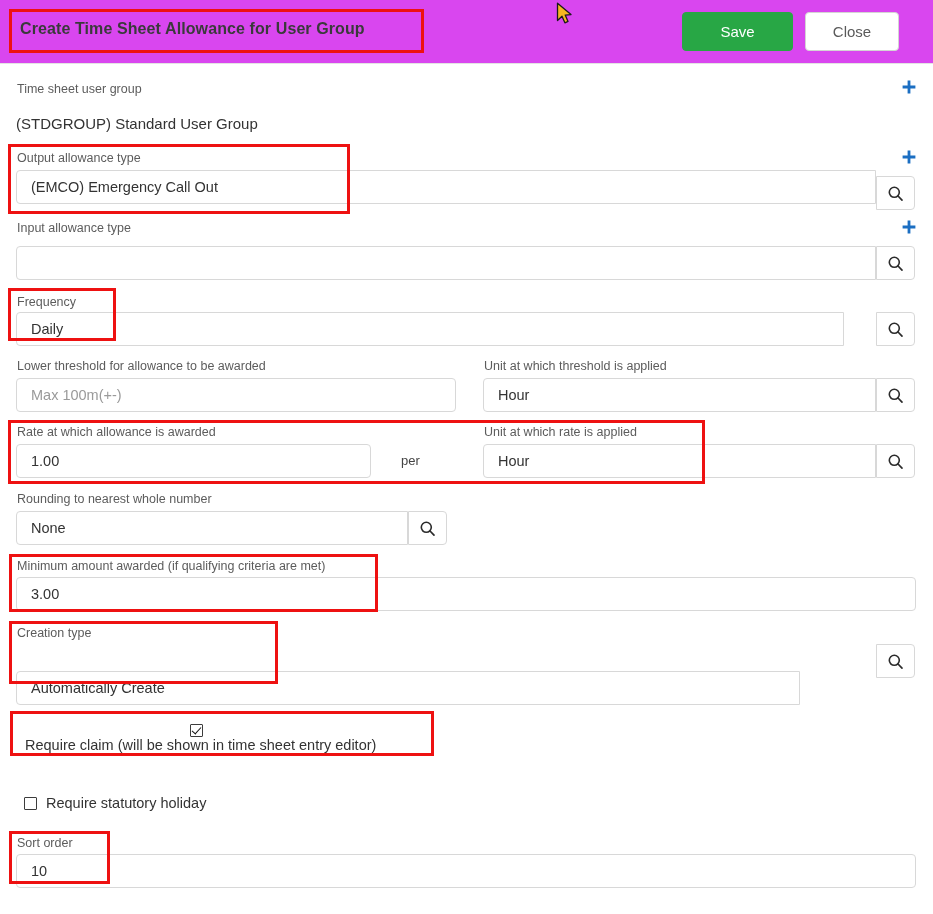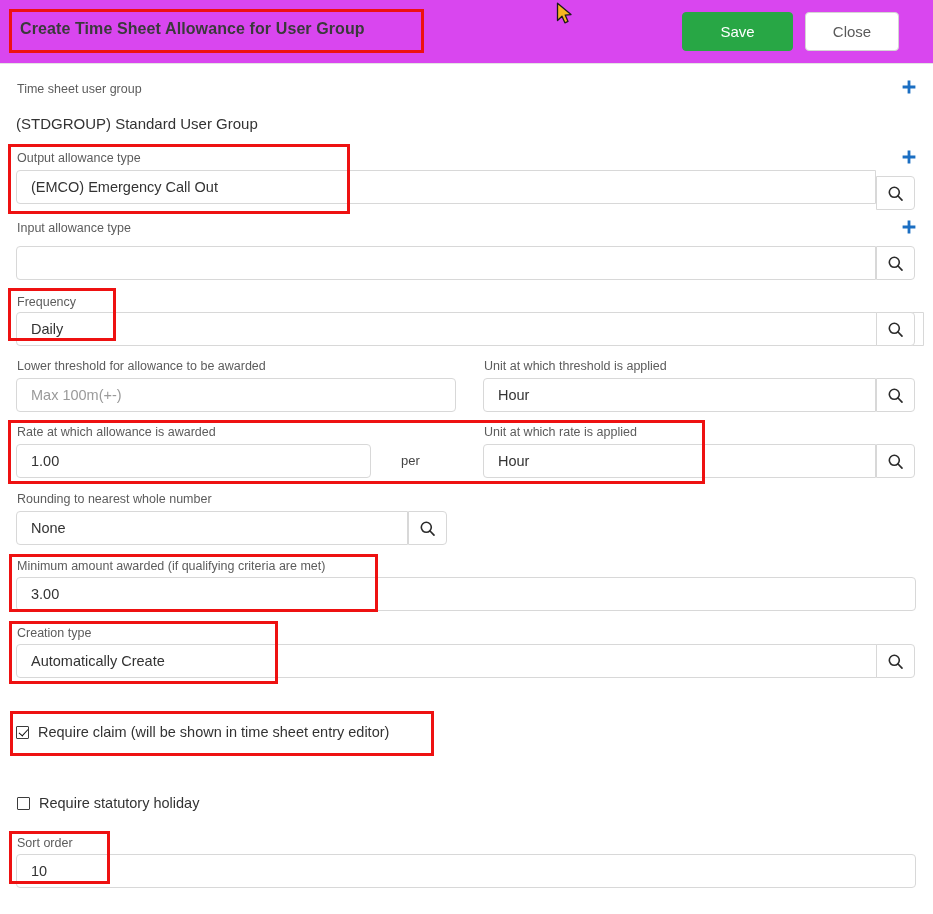--- a/index.html
+++ b/index.html
@@ -206,21 +206,21 @@
         <line x1="11" y1="11" x2="15" y2="15.2" stroke="#2b2b2b" stroke-width="1.7" stroke-linecap="round"></line>
       </svg>
   </div>
   <div class="plus-icon" style="left:901px; top:219px;">
     <svg width="16" height="16" viewBox="0 0 16 16">
         <path d="M6.6 1.6h2.8v5h5v2.8h-5v5H6.6v-5h-5V6.6h5z" fill="#1b6ec2"></path>
       </svg>
   </div>
 
   <div class="field-label" style="left:17px; top:295px;">Frequency</div>
-  <div class="input" style="left:16px; top:312px; width:908px; border-radius:4px 0 0 4px;">Daily</div>
+  <div class="input" style="left:16px; top:312px; width:828px; border-radius:4px 0 0 4px;">Daily</div>
   <div class="lookup-btn" style="left:876px; top:312px;">
     <svg width="17" height="17" viewBox="0 0 17 17">
         <circle cx="7.3" cy="7.3" r="5" fill="none" stroke="#2b2b2b" stroke-width="1.6"></circle>
         <line x1="11" y1="11" x2="15" y2="15.2" stroke="#2b2b2b" stroke-width="1.7" stroke-linecap="round"></line>
       </svg>
   </div>
 
   <div class="field-label" style="left:17px; top:359px;">Lower threshold for allowance to be awarded</div>
   <div class="input placeholder" style="left:16px; top:378px; width:440px;">Max 100m(+-)</div>
 
@@ -252,34 +252,34 @@
     <svg width="17" height="17" viewBox="0 0 17 17">
         <circle cx="7.3" cy="7.3" r="5" fill="none" stroke="#2b2b2b" stroke-width="1.6"></circle>
         <line x1="11" y1="11" x2="15" y2="15.2" stroke="#2b2b2b" stroke-width="1.7" stroke-linecap="round"></line>
       </svg>
   </div>
 
   <div class="field-label" style="left:17px; top:559px;">Minimum amount awarded (if qualifying criteria are met)</div>
   <div class="input" style="left:16px; top:577px; width:900px;">3.00</div>
 
   <div class="field-label" style="left:17px; top:626px;">Creation type</div>
-  <div class="input" style="left:16px; top:644px; width:868px; border-radius:4px 0 0 4px;text-align:center;">Automatically Create</div>
+  <div class="input" style="left:16px; top:671px; width:784px; border-radius:4px 0 0 4px;text-align:center;">Automatically Create</div>
   <div class="lookup-btn" style="left:876px; top:644px;">
     <svg width="17" height="17" viewBox="0 0 17 17">
         <circle cx="7.3" cy="7.3" r="5" fill="none" stroke="#2b2b2b" stroke-width="1.6"></circle>
         <line x1="11" y1="11" x2="15" y2="15.2" stroke="#2b2b2b" stroke-width="1.7" stroke-linecap="round"></line>
       </svg>
   </div>
 
-  <div class="cb-row" style="left:16px; top:724px;">
+  <div class="cb-row" style="left:16px; top:724px;flex-direction:column;">
     <span class="cb-box checked"></span>
     <span class="cb-label">Require claim (will be shown in time sheet entry editor)</span>
   </div>
 
-  <div class="cb-row" style="left:17px; top:795px;">
+  <div class="cb-row" style="left:24px; top:795px;">
     <span class="cb-box"></span>
     <span class="cb-label">Require statutory holiday</span>
   </div>
 
   <div class="field-label" style="left:17px; top:836px;">Sort order</div>
   <div class="input" style="left:16px; top:854px; width:900px;">10</div>
 
   <div class="anno" style="left:9px;  top:9px;   width:415px; height:44px;"></div>
   <div class="anno" style="left:8px;  top:144px; width:342px; height:70px;"></div>
   <div class="anno" style="left:8px;  top:288px; width:108px; height:53px;"></div>

